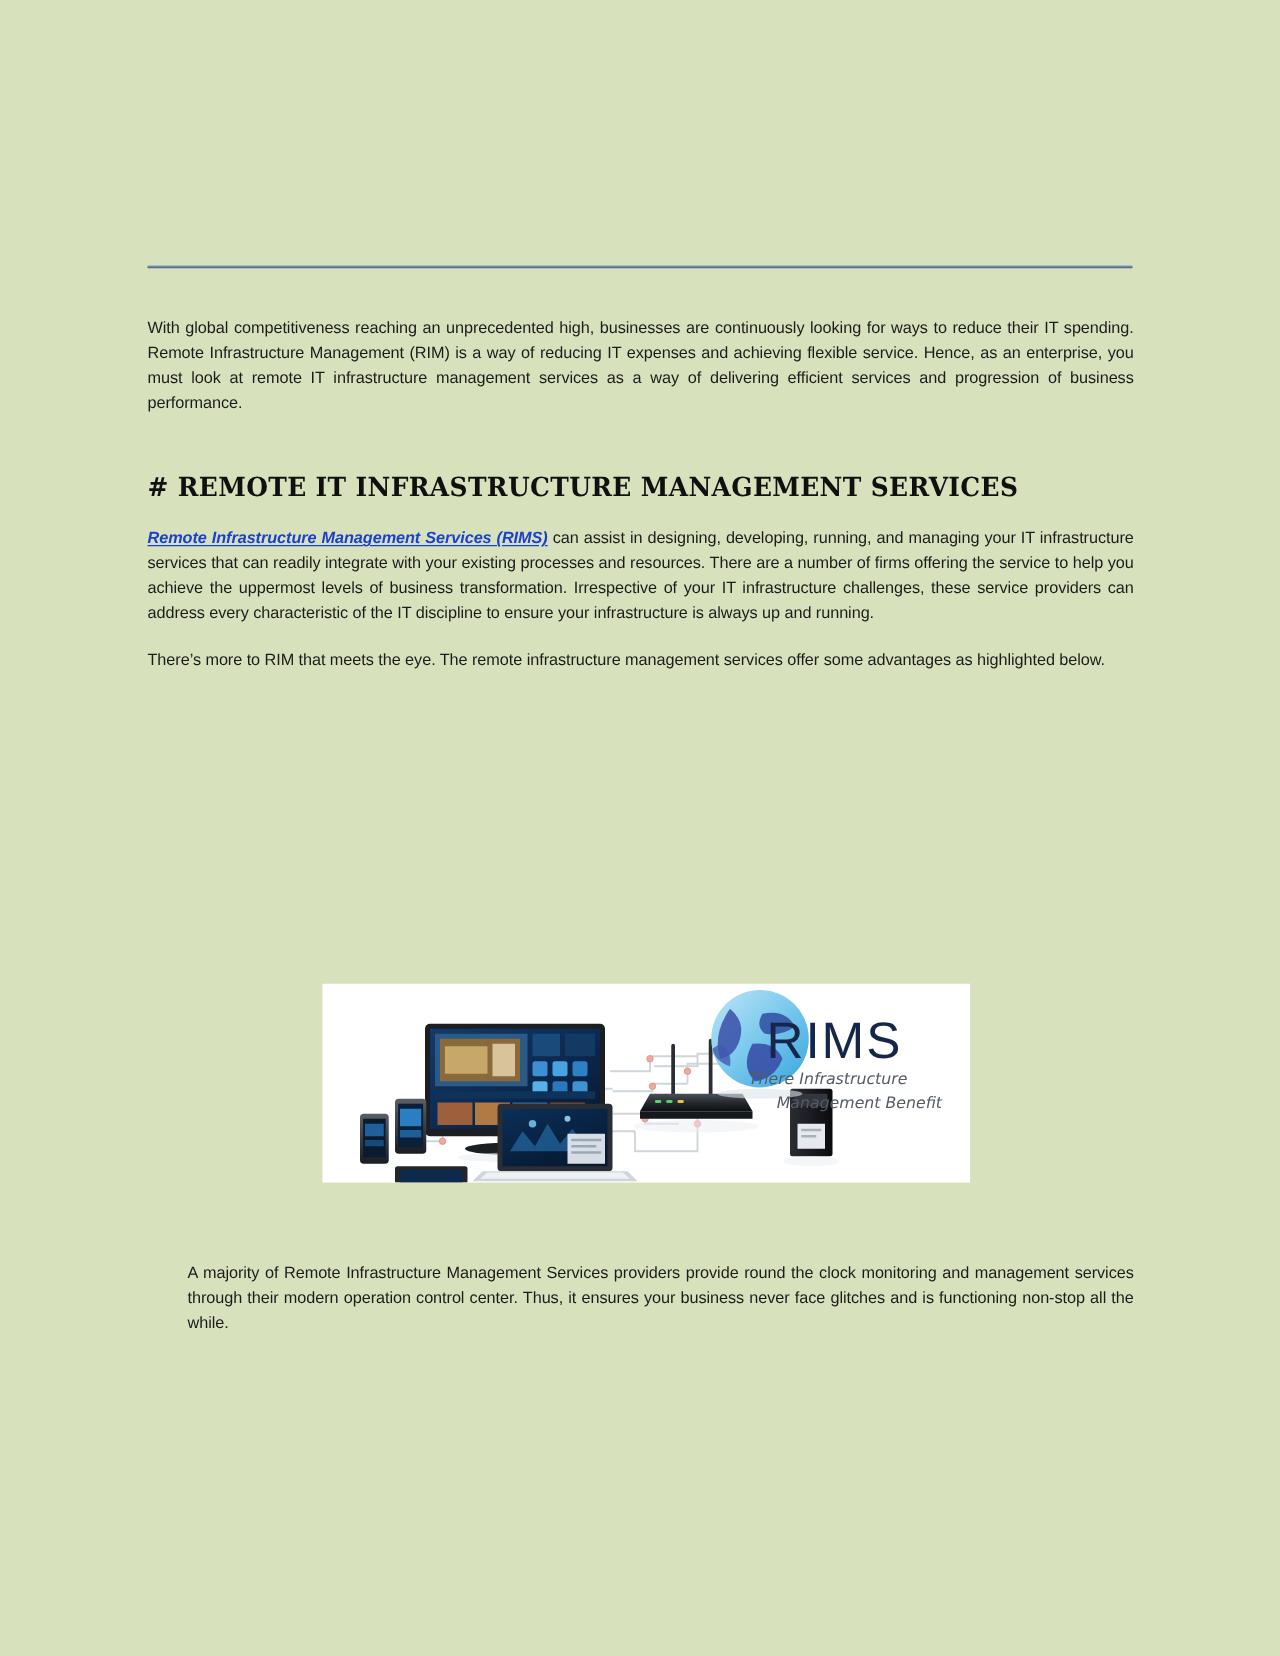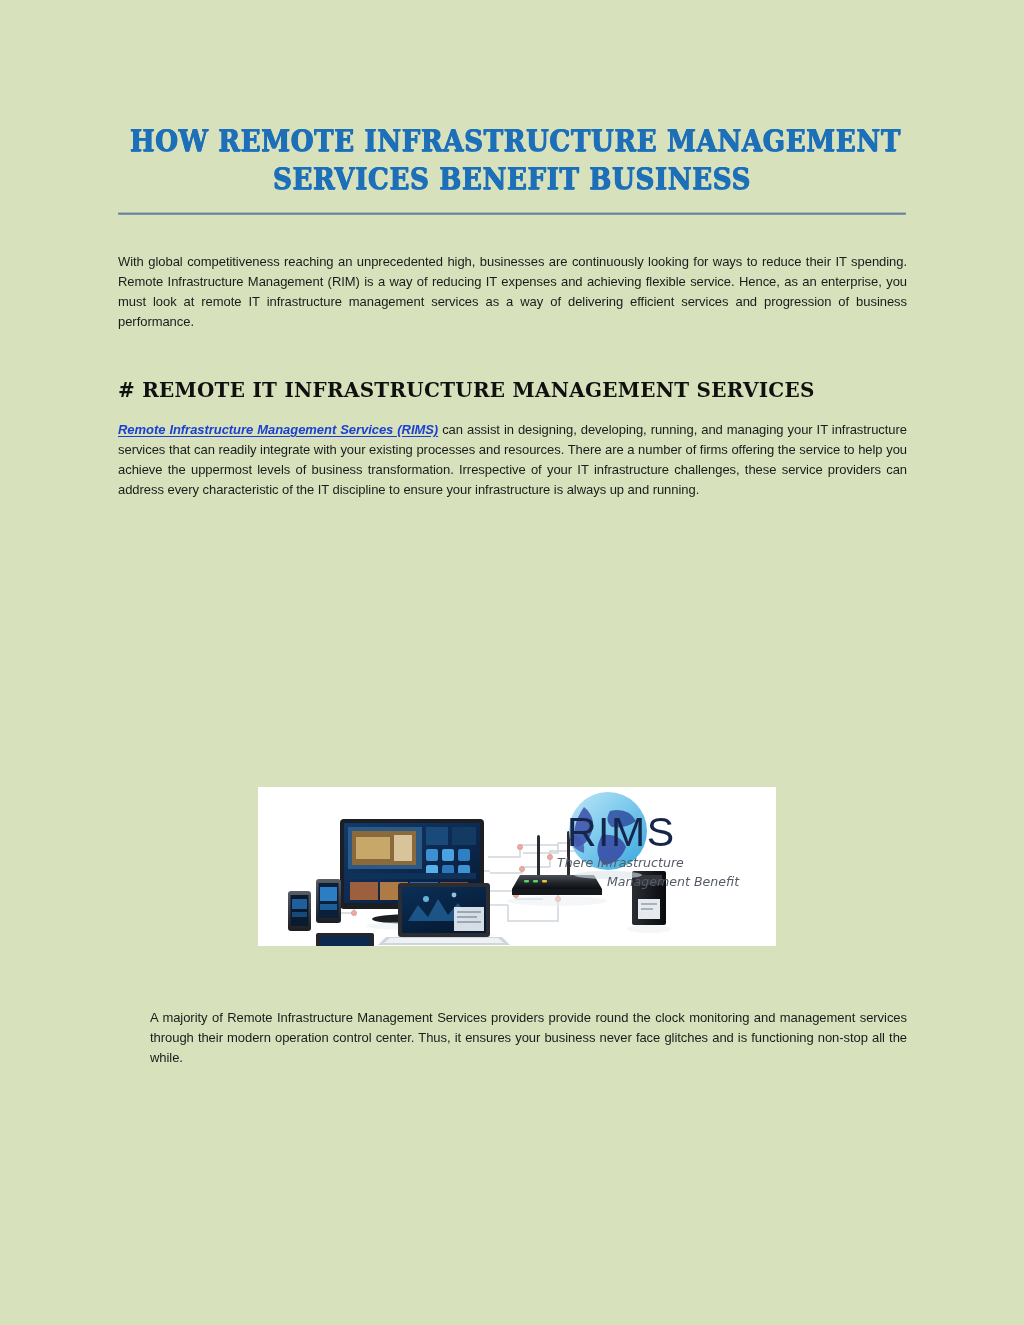--- a/index.html
+++ b/index.html
@@ -132,21 +132,21 @@
     position: absolute;
     left: 0; top: 0;
     width: 518px;
     height: 159px;
   }
   .fig-brand {
     position: absolute;
     right: 8px;
     top: 24px;
     width: 215px;
-    text-align: left;
+    text-align: center;
   }
   .fig-brand .rims {
     font-family: "Liberation Sans", sans-serif;
     font-size: 41px;
     line-height: 42px;
     letter-spacing: 1.5px;
     color: #16264b;
     font-weight: 400;
     padding-left: 14px;
   }
@@ -158,38 +158,33 @@
     color: #555b66;
   }
   .fig-brand .sub1 { padding-left: 4px; }
   .fig-brand .sub2 { padding-left: 54px; }
 </style>
 </head>
 <body>
 
 <div class="page">
 
-  <div class="title-block">
-    <h1 class="doc-title">
-      <span class="line">How Remote Infrastructure Management</span>
-      <span class="line">Services Benefit Business</span>
-    </h1>
-  </div>
   <div class="title-rule"></div>
 
   <div class="content">
 
     <p class="body">With global competitiveness reaching an unprecedented high, businesses are continuously looking for ways to reduce their IT spending. Remote Infrastructure Management (RIM) is a way of reducing IT expenses and achieving flexible service. Hence, as an enterprise, you must look at remote IT infrastructure management services as a way of delivering efficient services and progression of business performance.</p>
 
     <div class="spacer-md"></div>
 
     <h2 class="section-heading"># Remote IT Infrastructure Management Services</h2>
 
     <p class="body"><a class="doc-link" href="#">Remote Infrastructure Management Services (RIMS)</a><span> can assist in designing, developing, running, and managing your IT infrastructure services that can readily integrate with your existing processes and resources. There are a number of firms offering the service to help you achieve the uppermost levels of business transformation. Irrespective of your IT infrastructure challenges, these service providers can address every characteristic of the IT discipline to ensure your infrastructure is always up and running.</span></p>
 
+    <p class="body">There’s more to RIM that meets the eye. The remote infrastructure management services offer some advantages as highlighted below.</p>
 
   </div>
 
   <div class="figure">
     <svg class="fig-canvas" viewBox="0 0 518 159" preserveAspectRatio="none">
       <defs>
         <linearGradient id="globeGrad" x1="0" y1="0" x2="1" y2="1">
           <stop offset="0%" stop-color="#bfe6f7"></stop>
           <stop offset="45%" stop-color="#7fcbee"></stop>
           <stop offset="100%" stop-color="#35a6dd"></stop>

